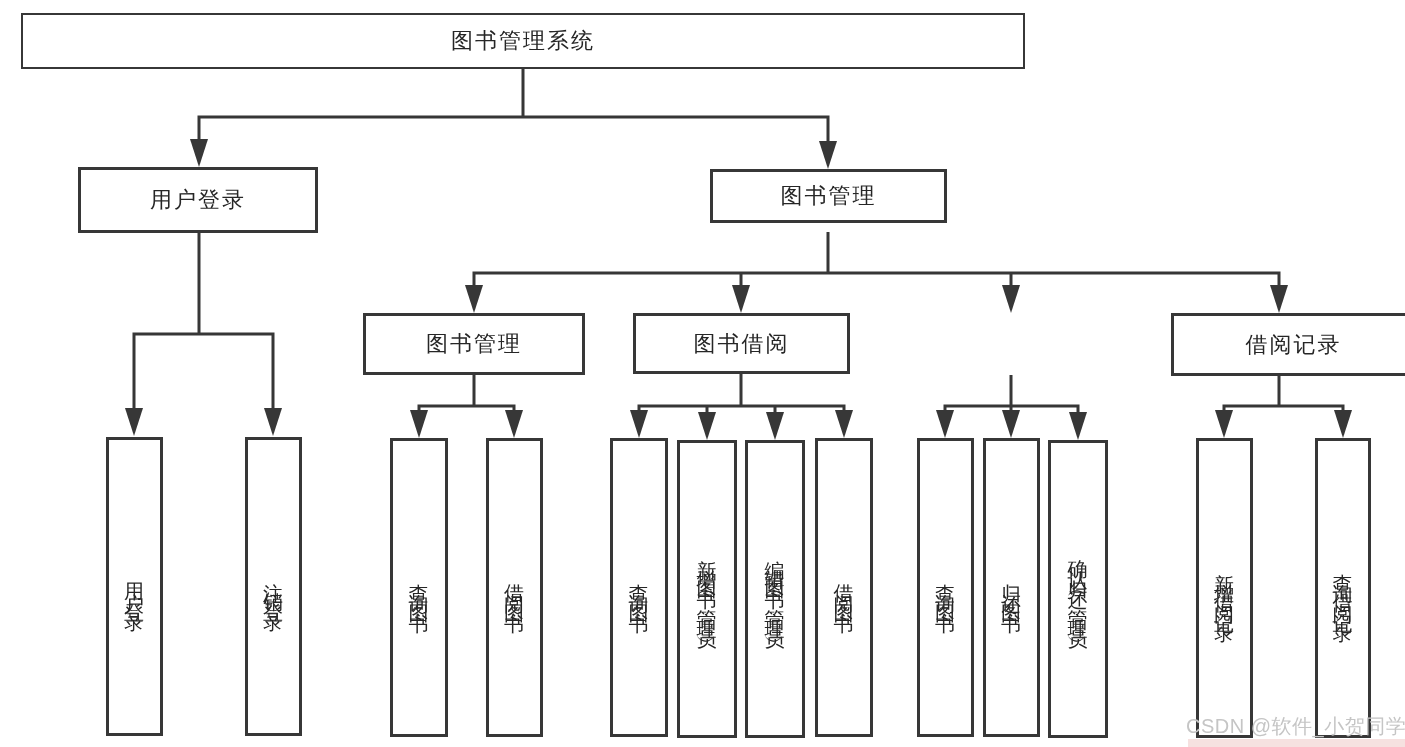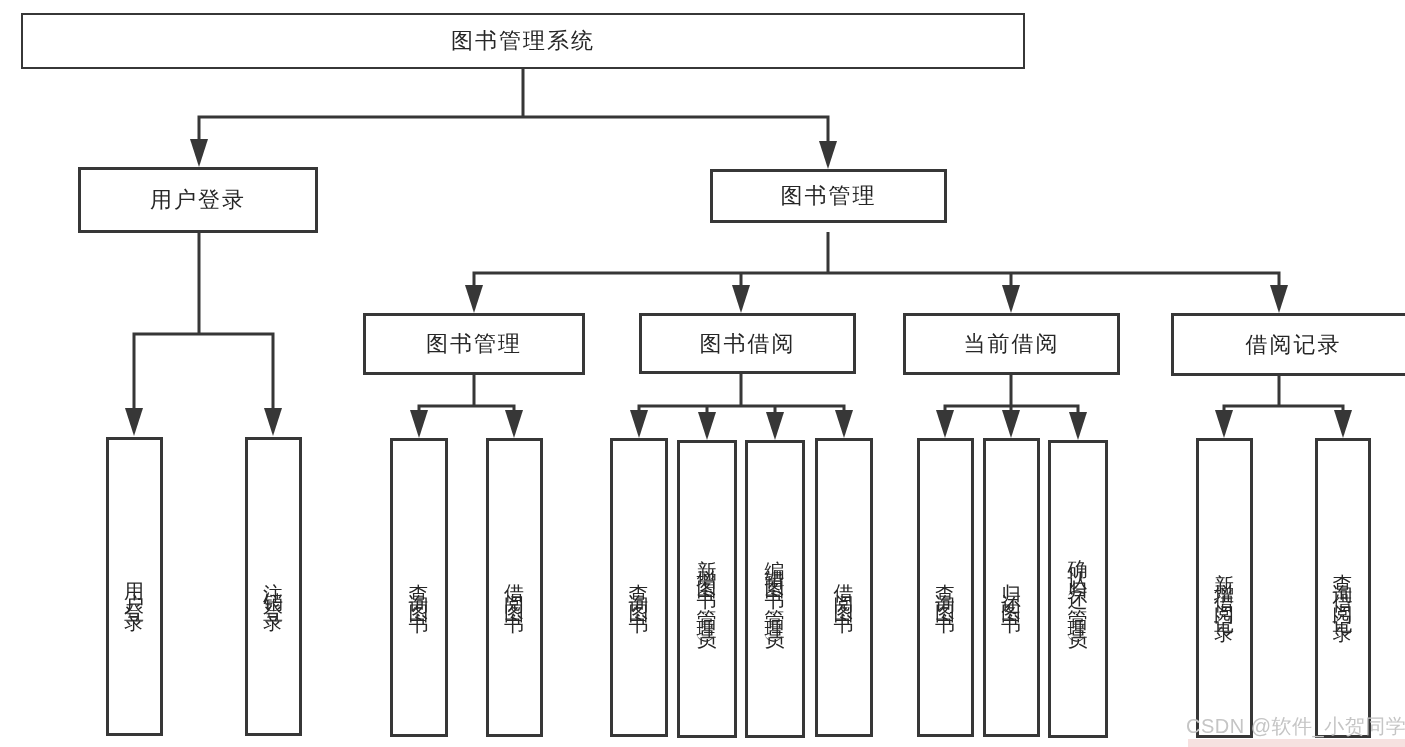--- a/index.html
+++ b/index.html
@@ -92,25 +92,22 @@
   <div class="box" style="left:78px;top:167px;width:240px;height:66px;">
     <span class="hlabel">用户登录</span>
   </div>
   <div class="box" style="left:710px;top:169px;width:237px;height:54px;">
     <span class="hlabel">图书管理</span>
   </div>
 
   <div class="box" style="left:363px;top:313px;width:222px;height:62px;">
     <span class="hlabel">图书管理</span>
   </div>
-  <div class="box" style="left:633px;top:313px;width:217px;height:61px;margin-left:6px;">
+  <div class="box" style="left:633px;top:313px;width:217px;height:61px;">
     <span class="hlabel">图书借阅</span>
-  </div>
-  <div class="box" style="left:903px;top:313px;width:217px;height:62px;">
-    <span class="hlabel">当前借阅</span>
   </div>
   <div class="box" style="left:1171px;top:313px;width:245px;height:63px;">
     <span class="hlabel">借阅记录</span>
   </div>
 
   <div class="box leaf" style="left:106px;top:437px;width:57px;height:299px;">
     <span class="vtext">用户登录</span>
   </div>
   <div class="box leaf" style="left:245px;top:437px;width:57px;height:299px;">
     <span class="vtext">注销登录</span>

